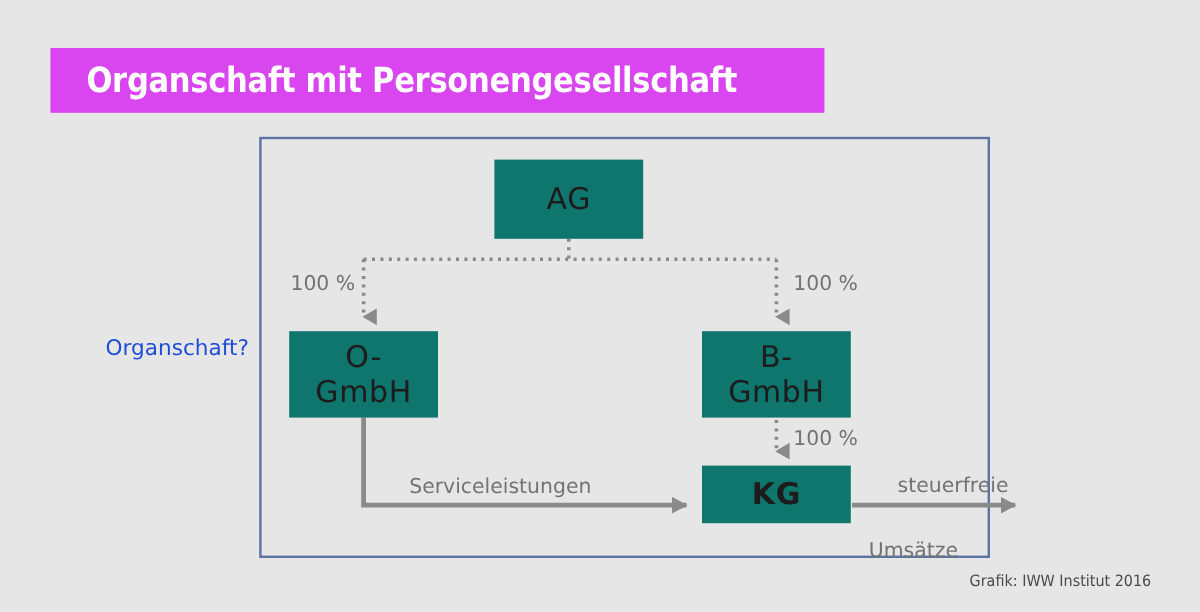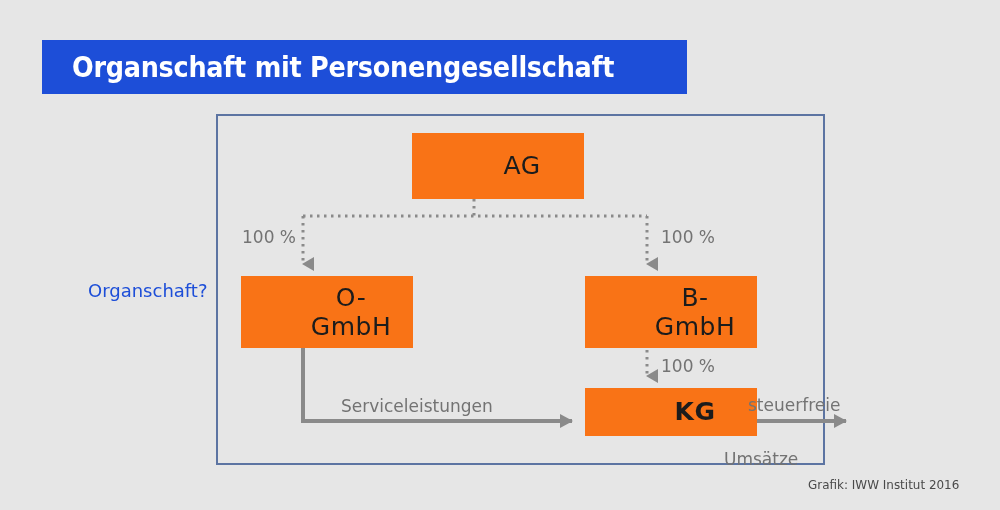--- a/index.html
+++ b/index.html
@@ -19,21 +19,21 @@
     height: 510px;
   }
 
   
   #title-banner {
     position: absolute;
     left: 42px;
     top: 40px;
     width: 645px;
     height: 54px;
-    background: #1d4ed8;
+    background: #d946ef;
     display: flex;
     align-items: center;
   }
   #title-text {
     color: #ffffff;
     font-family: "DejaVu Sans", sans-serif;
     font-size: 29px;
     font-weight: bold;
     letter-spacing: -0.3px;
     transform: scaleX(0.88);
@@ -60,31 +60,30 @@
     left: 0;
     top: 0;
     width: 1000px;
     height: 510px;
     pointer-events: none;
   }
 
   
   .node-box {
     position: absolute;
-    background: #f97316;
+    background: #0f766e;
     display: flex;
     align-items: center;
     justify-content: center;
     text-align: center;
     color: #1c1c1c;
     font-family: "DejaVu Sans", sans-serif;
     font-size: 25px;
     line-height: 1.18;
     letter-spacing: 0.5px;
-    padding-left: 48px;
   }
   #node-ag   { left: 412px; top: 133px; width: 124px; height: 66px; }
   #node-ogmbh { left: 241px; top: 276px; width: 124px; height: 72px; }
   #node-bgmbh { left: 585px; top: 276px; width: 124px; height: 72px; }
   #node-kg   { left: 585px; top: 388px; width: 124px; height: 48px; font-weight: bold; }
 
   
   .label {
     position: absolute;
     color: #737373;

